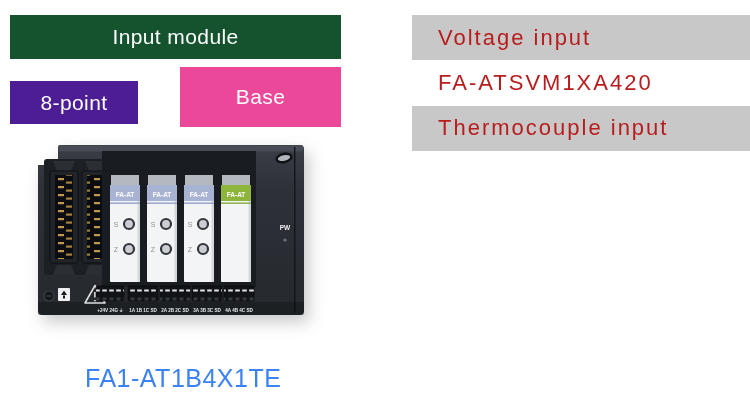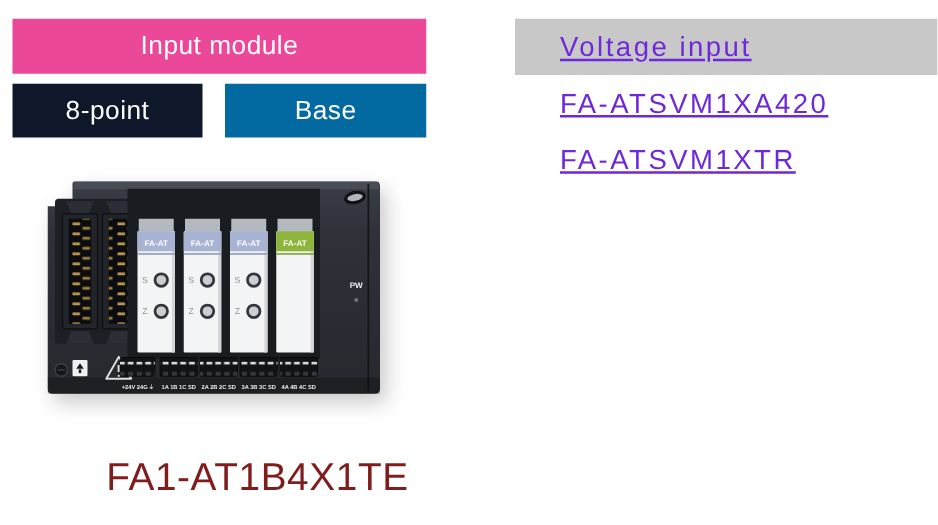--- a/index.html
+++ b/index.html
@@ -6,40 +6,40 @@
   body {
     width:750px; height:420px; position:relative; overflow:hidden;
     background:#ffffff;
     font-family:"Liberation Sans", sans-serif;
     -webkit-font-smoothing:antialiased;
   }
   .tag {
     position:absolute; display:flex; align-items:center; justify-content:center;
     color:#ffffff; font-size:21px; letter-spacing:0.4px;
   }
-  .tag-category { left:10px; top:15px; width:331px; height:44px; background:#ec4899; }
-  .tag-points   { left:10px; top:67px; width:152px; height:43px; background:#0f172a; }
-  .tag-type     { left:180px; top:67px; width:161px; height:43px; background:#0369a1;text-align:center; }
+  .tag-category { left:10px; top:15px; width:331px; height:44px; background:#14532d; }
+  .tag-points   { left:10px; top:81px; width:128px; height:43px; background:#4c1d95; }
+  .tag-type     { left:180px; top:67px; width:161px; height:60px; background:#ec4899;text-align:center; }
 
   .device {
     position:absolute; left:38px; top:145px; width:268px; height:172px;
     filter: drop-shadow(5px 7px 8px rgba(60,60,70,0.28));
     font-family:"Liberation Sans", sans-serif;
   }
   .caption {
     position:absolute; left:85px; top:364px;
-    font-size:31px; letter-spacing:0.5px; color:#7f1d1d;
+    font-size:25px; letter-spacing:0.5px; color:#3b82f6;
   }
 
   .product-list { position:absolute; left:412px; top:15px; width:338px; }
   .row {
     height:45.4px; display:flex; align-items:center;
-    padding-left:36px; box-sizing:border-box;
-    font-size:22px; letter-spacing:2px; color:#6d28d9;
-    background:#ffffff; white-space:nowrap;text-decoration:underline;
+    padding-left:26px; box-sizing:border-box;
+    font-size:22px; letter-spacing:2px; color:#b91c1c;
+    background:#ffffff; white-space:nowrap;
   }
   .row.header { background:#c8c8c8; }
 </style>
 </head>
 <body>
 
 <div>
 
   <div class="tag tag-category">Input module</div>
   <div class="tag tag-points">8-point</div>
@@ -180,16 +180,16 @@
       <rect x="186" y="141" width="30" height="15" fill="url(#tslot)"></rect>
       <text x="201" y="166.5" font-size="4.6" font-weight="bold" fill="#e6e8ea" text-anchor="middle">4A 4B 4C SD</text>
     </g>
   </svg>
 
   <div class="caption">FA1-AT1B4X1TE</div>
 
   <div class="product-list">
     <div class="row header">Voltage input</div>
     <div class="row">FA-ATSVM1XA420</div>
-    <div class="row">FA-ATSVM1XTR</div>
+    <div class="row header">Thermocouple input</div>
   </div>
 
 </div>
 
 </body></html>

